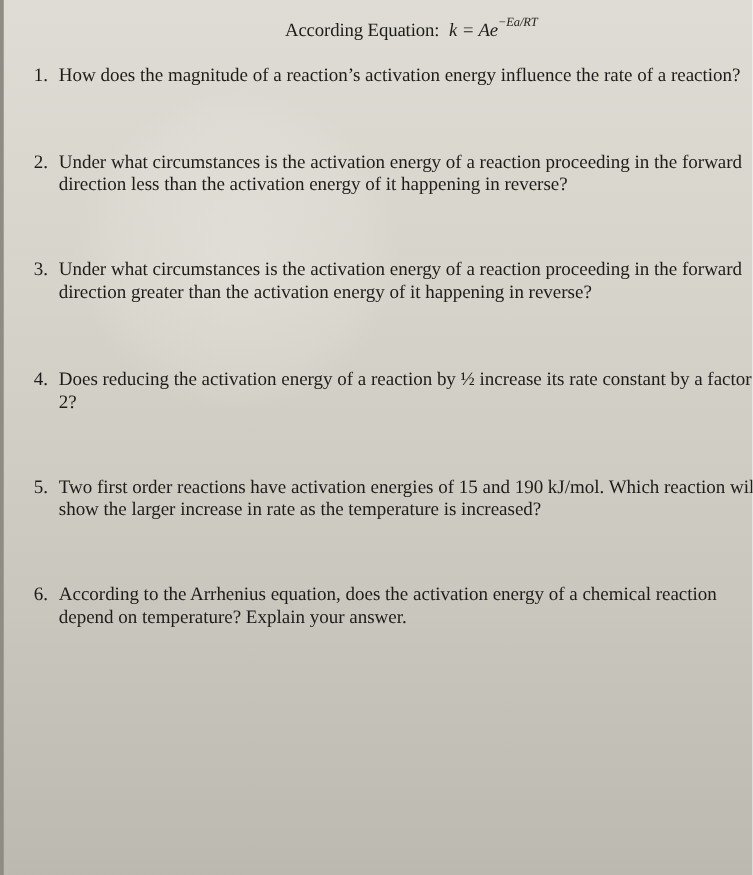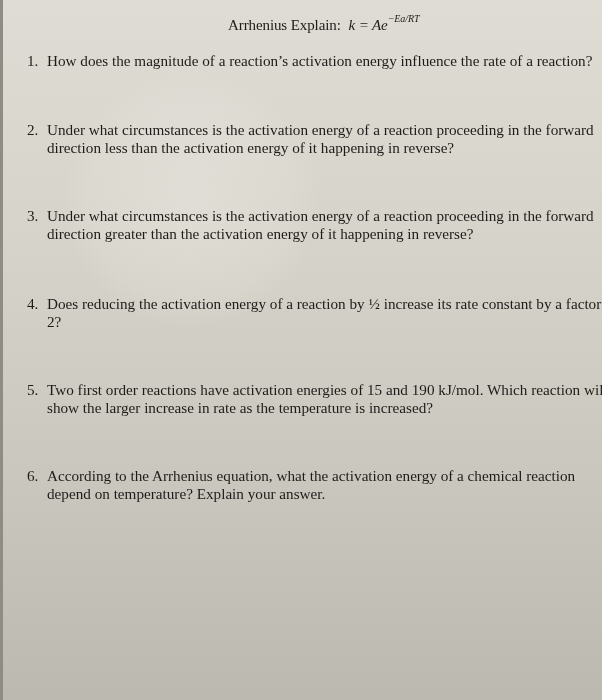--- a/index.html
+++ b/index.html
@@ -69,21 +69,21 @@
   </style>
 </head>
 <body>
 
 <div class="left-edge"></div>
 <div class="watermark"></div>
 
 <div class="page">
 
   <div class="title">
-    <span>Arrhenius Explain:</span>
+    <span>According Equation:</span>
     <span class="eq"><span>k = Ae</span><sup>−Ea/RT</sup></span>
   </div>
 
   <div class="q" style="top:52px;">
     <span class="num">1.</span><span>How does the magnitude of a reaction’s activation energy influence the rate of a reaction?</span>
   </div>
 
   <div class="q" style="top:121px;">
     <span class="num">2.</span><span>Under what circumstances is the activation energy of a reaction proceeding in the forward</span>
     <span class="line2">direction less than the activation energy of it happening in reverse?</span>
@@ -98,17 +98,17 @@
     <span class="num">4.</span><span>Does reducing the activation energy of a reaction by ½ increase its rate constant by a factor</span>
     <span class="line2">2?</span>
   </div>
 
   <div class="q" style="top:381px;">
     <span class="num">5.</span><span>Two first order reactions have activation energies of 15 and 190 kJ/mol. Which reaction wil</span>
     <span class="line2">show the larger increase in rate as the temperature is increased?</span>
   </div>
 
   <div class="q" style="top:467px;">
-    <span class="num">6.</span><span>According to the Arrhenius equation, what the activation energy of a chemical reaction</span>
+    <span class="num">6.</span><span>According to the Arrhenius equation, does the activation energy of a chemical reaction</span>
     <span class="line2">depend on temperature? Explain your answer.</span>
   </div>
 
 </div>
 
 </body></html>

